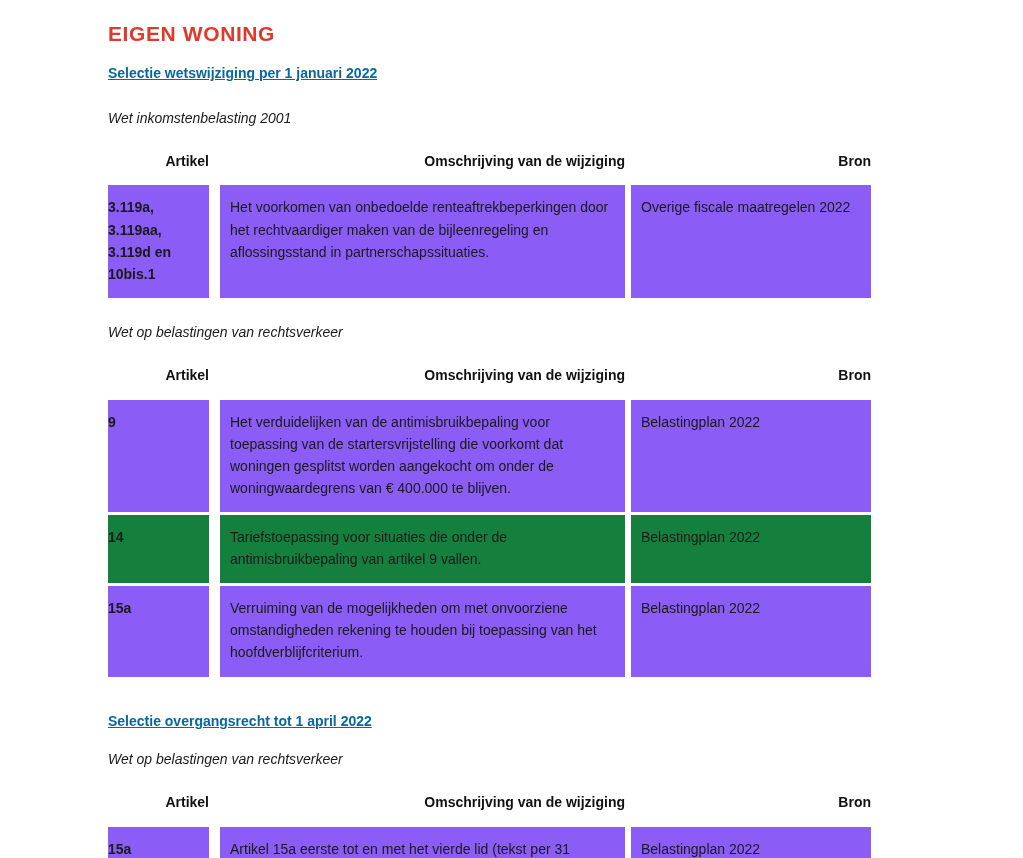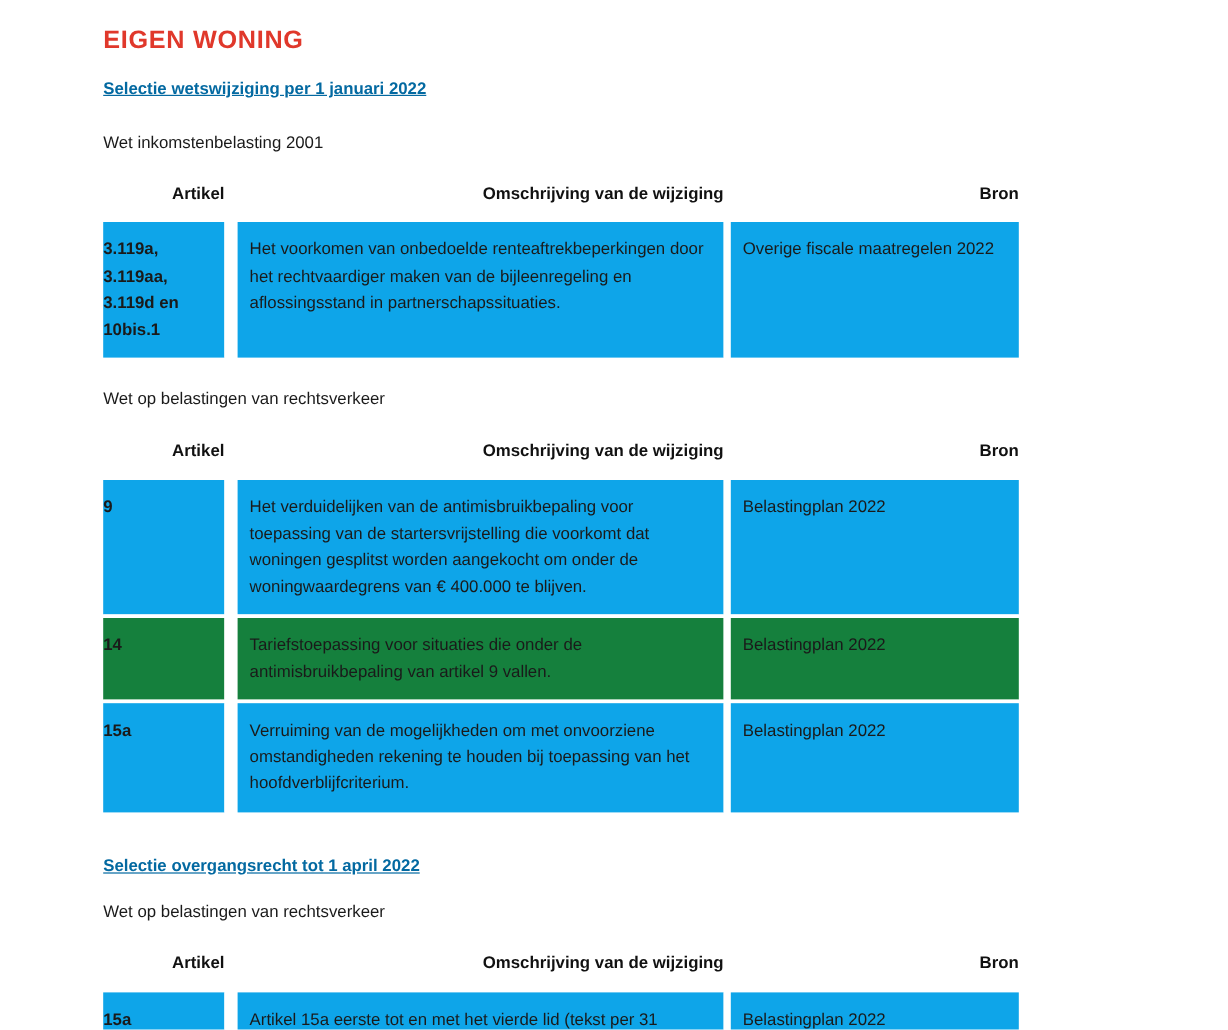--- a/index.html
+++ b/index.html
@@ -13,21 +13,21 @@
     font-family: "Liberation Sans", sans-serif;
     color: #1a1a1a;
     overflow: hidden;
   }
 
   .page {
     position: relative;
     width: 1023px;
     height: 858px;
     box-sizing: border-box;
-    padding: 22px 0 0 86px;
+    padding: 22px 0 0 108px;
   }
 
   
   .doc-title {
     font-size: 21px;
     font-weight: bold;
     letter-spacing: 0.6px;
     color: #E0382B;
     margin: 0 0 20px 0;
     line-height: 1.1;
@@ -35,20 +35,21 @@
   .section-heading {
     font-size: 14px;
     font-weight: bold;
     color: #0369a1;
     margin: 0 0 28px 0;
     line-height: 1.2;
     text-decoration: underline;
   }
   .law-subtitle {
     font-size: 14px;
+    font-style: italic;
     color: #1a1a1a;
     margin: 0 0 26px 0;
     line-height: 1.2;
   }
 
   
   .wtable {
     width: 763px;
     border-collapse: separate;
     border-spacing: 0;
@@ -82,21 +83,21 @@
     font-weight: bold;
     padding-left: 0;
     padding-right: 6px;
     white-space: normal;
   }
   .wtable td.gap {
     padding: 0;
     background: #ffffff !important;
   }
 
-  tr.shaded td { background: #0ea5e9; }
+  tr.shaded td { background: #8b5cf6; }
   tr.plain  td { background: #15803d; }
 
   tr.spacer td {
     padding: 0;
     height: 3px;
     background: #ffffff;
   }
 
   .block-gap-1 { height: 26px; }
   .block-gap-3 { height: 36px; }

